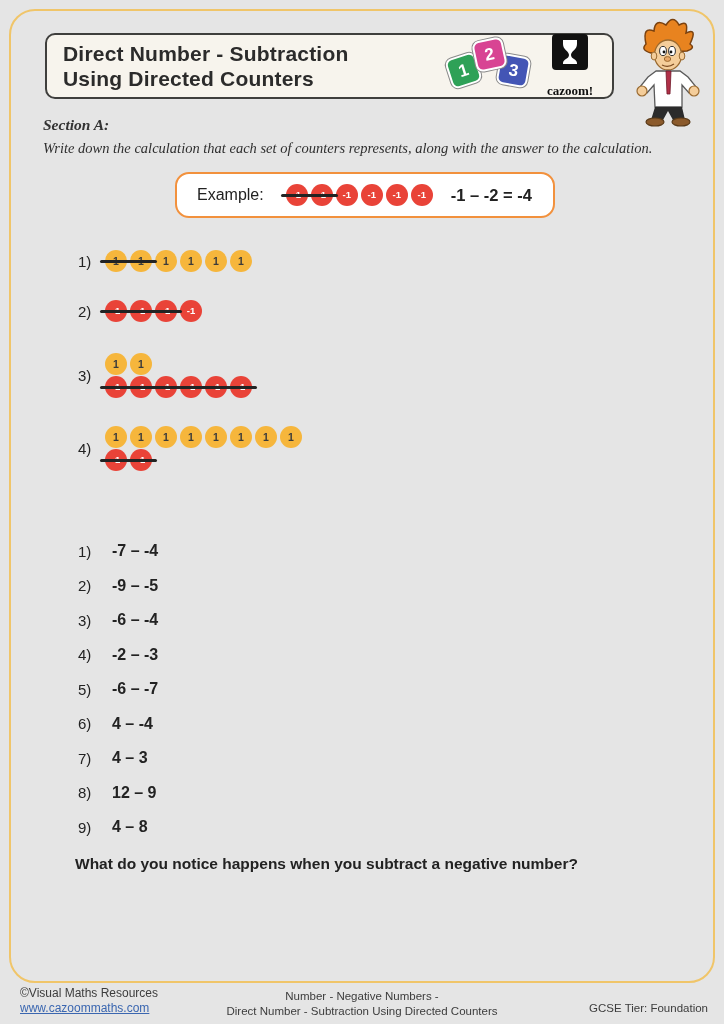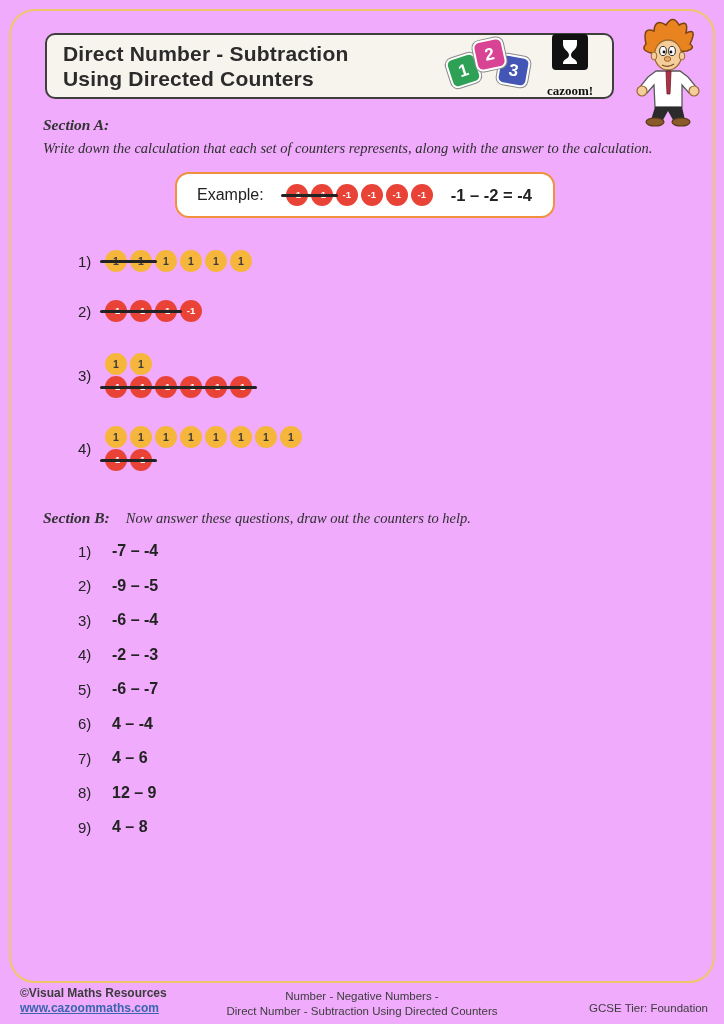--- a/index.html
+++ b/index.html
@@ -1,17 +1,17 @@
 <!DOCTYPE html>
 <html><head>
 <meta charset="utf-8">
 <style>
   html,body{margin:0;padding:0;background:#ffffff;}
   .page{
-    position:relative;width:724px;height:1024px;background:#f0abfc;
+    position:relative;width:724px;height:1024px;background:#e5e5e5;
     font-family:"Liberation Sans",sans-serif;overflow:hidden;
   }
   .page-border{
     position:absolute;left:9px;top:9px;width:702px;height:970px;
     border:2px solid #F0C569;border-radius:26px;pointer-events:none;
   }
 
   
   .title-box{
     position:absolute;left:45px;top:33px;width:565px;height:62px;
@@ -70,21 +70,21 @@
   #qa-3{left:78px;top:426px;}
 
   
   #sb-list{position:absolute;left:78px;top:534px;}
   .sb-item{height:34.5px;display:flex;align-items:center;}
   .sb-item .expr{font-size:16px;font-weight:bold;color:#222;margin-left:7px;white-space:pre;}
   #final-question{position:absolute;left:75px;top:855px;font-size:15.5px;font-weight:bold;color:#222;}
 
   
   .footer{position:absolute;left:0;top:984px;width:724px;font-size:12px;color:#3C3C3C;}
-  .footer-left{position:absolute;left:20px;top:2px;line-height:15px;font-weight:bold;}
+  .footer-left{position:absolute;left:20px;top:2px;line-height:15px;}
   .footer-left a{color:#3A66B0;text-decoration:underline;}
   .footer-center{position:absolute;left:162px;top:5px;width:400px;text-align:center;line-height:14.5px;font-size:11.5px;}
   .footer-right{position:absolute;right:16px;top:18px;font-size:11.5px;}
 </style>
 </head>
 <body>
 
 <div class="page">
   <div class="page-border"></div>
 
@@ -203,24 +203,20 @@
           <span class="counter pos">1</span>
         </div>
         <div class="counter-row">
           <span class="counter neg">-1</span>
           <span class="counter neg">-1</span>
           <div class="strike" style="width: 57px;"></div>
         </div>
       </div>
   </div>
 
-  <div id="sectionB-heading">
-    <span class="serif-h">Section B:</span>
-    <span class="serif-i">Now answer these questions, draw out the counters to help.</span>
-  </div>
 
   <div id="sb-list">
       <div class="sb-item">
         <span class="qnum">1)</span>
         <span class="expr">-7 – -4</span>
       </div>
       <div class="sb-item">
         <span class="qnum">2)</span>
         <span class="expr">-9 – -5</span>
       </div>
@@ -235,32 +231,33 @@
       <div class="sb-item">
         <span class="qnum">5)</span>
         <span class="expr">-6 – -7</span>
       </div>
       <div class="sb-item">
         <span class="qnum">6)</span>
         <span class="expr">4 – -4</span>
       </div>
       <div class="sb-item">
         <span class="qnum">7)</span>
-        <span class="expr">4 – 6</span>
+        <span class="expr">4 – 3</span>
       </div>
       <div class="sb-item">
         <span class="qnum">8)</span>
         <span class="expr">12 – 9</span>
       </div>
       <div class="sb-item">
         <span class="qnum">9)</span>
         <span class="expr">4 – 8</span>
       </div>
     </div>
 
+  <div id="final-question">What do you notice happens when you subtract a negative number?</div>
 
   <div class="footer">
     <div class="footer-left">
       <div>©Visual Maths Resources</div>
       <a href="#">www.cazoommaths.com</a>
     </div>
     <div class="footer-center">
       <div>Number - Negative Numbers -</div>
       <div>Direct Number - Subtraction Using Directed Counters</div>
     </div>

